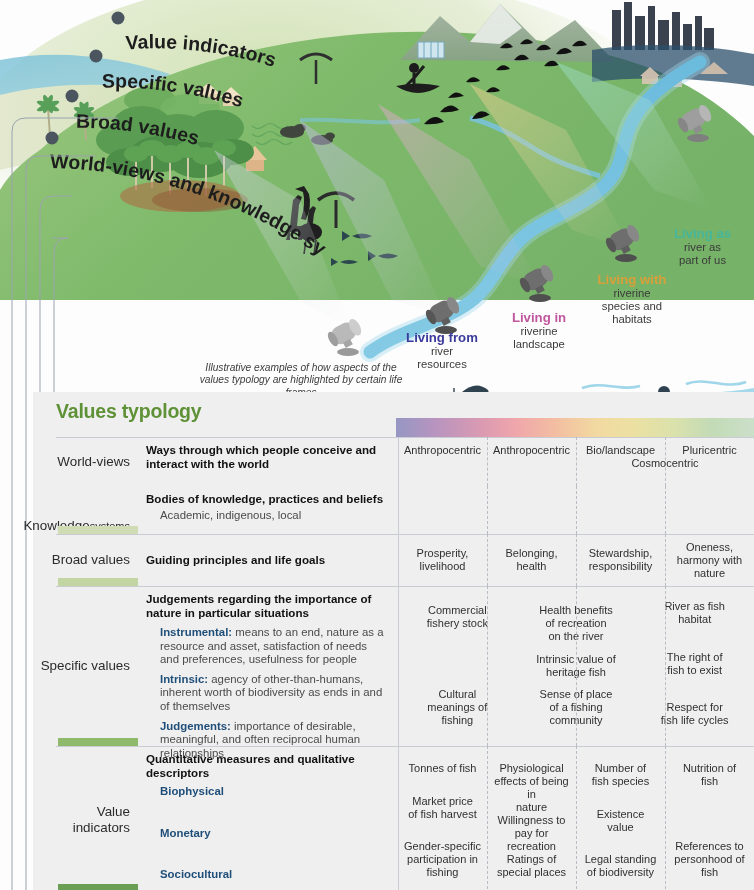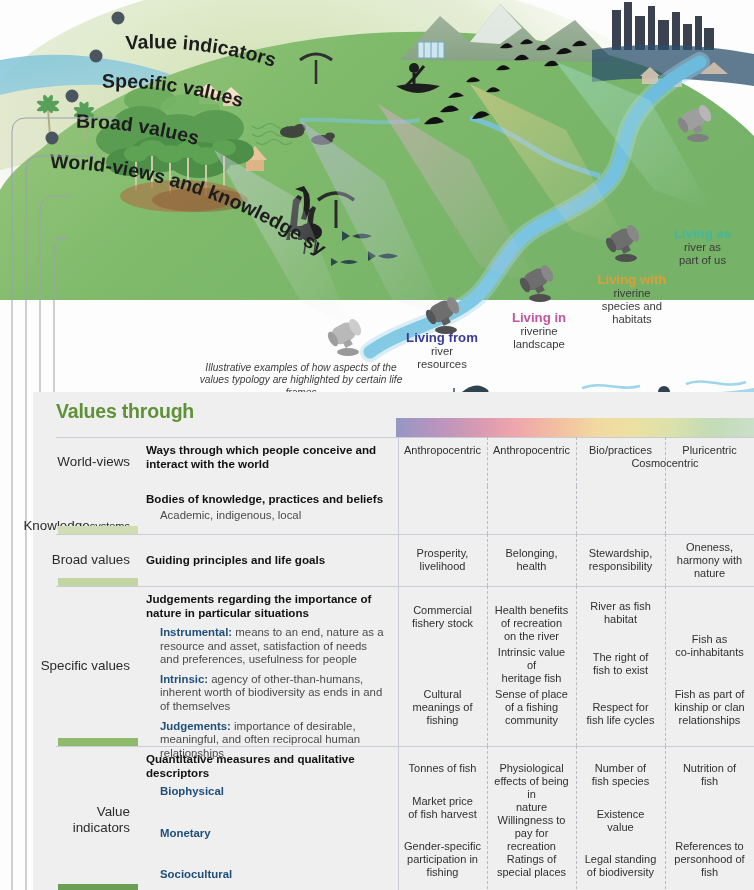--- a/index.html
+++ b/index.html
@@ -470,41 +470,41 @@
       <rect x="242" y="32" width="4" height="8" transform="rotate(32 244 36)"></rect>
     </g>
     <path d="M186,18 C206,10 226,22 244,16" stroke="#9fd6ea" stroke-width="2.5" fill="none"></path>
     <path d="M290,14 C310,6 330,20 350,12" stroke="#9fd6ea" stroke-width="2.5" fill="none"></path>
   </svg>
 
   <div class="caption">Illustrative examples of how aspects of the values typology are highlighted by certain life frames</div>
 
   <div id="panel"></div>
   <div id="rainbow"></div>
-  <div class="vt-title">Values through</div>
+  <div class="vt-title">Values typology</div>
 
   <div id="tbl">
 
     <div class="row" style="height:49px;">
       <div class="rowline" style="top:0"></div>
       <div class="cat">
         <span>World-views</span>
 
       </div>
       <div class="desc">
         <div class="hd">Ways through which people conceive and interact with the world</div>
       </div>
       <div class="cells">
         <div class="vleft"></div>
         <div class="vdash" style="left:25%"></div>
           <div class="vdash" style="left:50%"></div>
           <div class="vdash" style="left:75%"></div>
         <div class="cell">Anthropocentric</div>
         <div class="cell">Anthropocentric</div>
-        <div class="cell">Bio/practices</div>
+        <div class="cell">Bio/landscape</div>
         <div class="cell">Pluricentric</div>
         <div class="cosmo" style="top:20px">Cosmocentric</div>
       </div>
     </div>
 
     <div class="row" style="height:48px;">
       <div class="cat">
         <div class="catstack">
           <span>Knowledge</span>
           <span class="catsub">systems</span>
@@ -589,28 +589,20 @@
 community</div>
         </div>
         <div class="cell" style="padding-top:14px;white-space:pre-line">
           <div>River as fish
 habitat</div><div class="sp"></div>
           <div>The right of
 fish to exist</div><div class="sp"></div>
           <div style="padding-bottom:12px">Respect for
 fish life cycles</div>
         </div>
-        <div class="cell" style="padding-top:18px;white-space:pre-line">
-          <div></div><div class="sp"></div>
-          <div>Fish as
-co-inhabitants</div><div class="sp"></div>
-          <div style="padding-bottom:12px">Fish as part of
-kinship or clan
-relationships</div>
-        </div>
       </div>
     </div>
 
     <div class="row" style="height:148px;">
       <div class="rowline" style="top:0"></div>
       <div class="cat">
         <span>Value indicators</span>
         <div class="bar" style="background:#6a9e55;height:10px;"></div>
       </div>
       <div class="desc">

